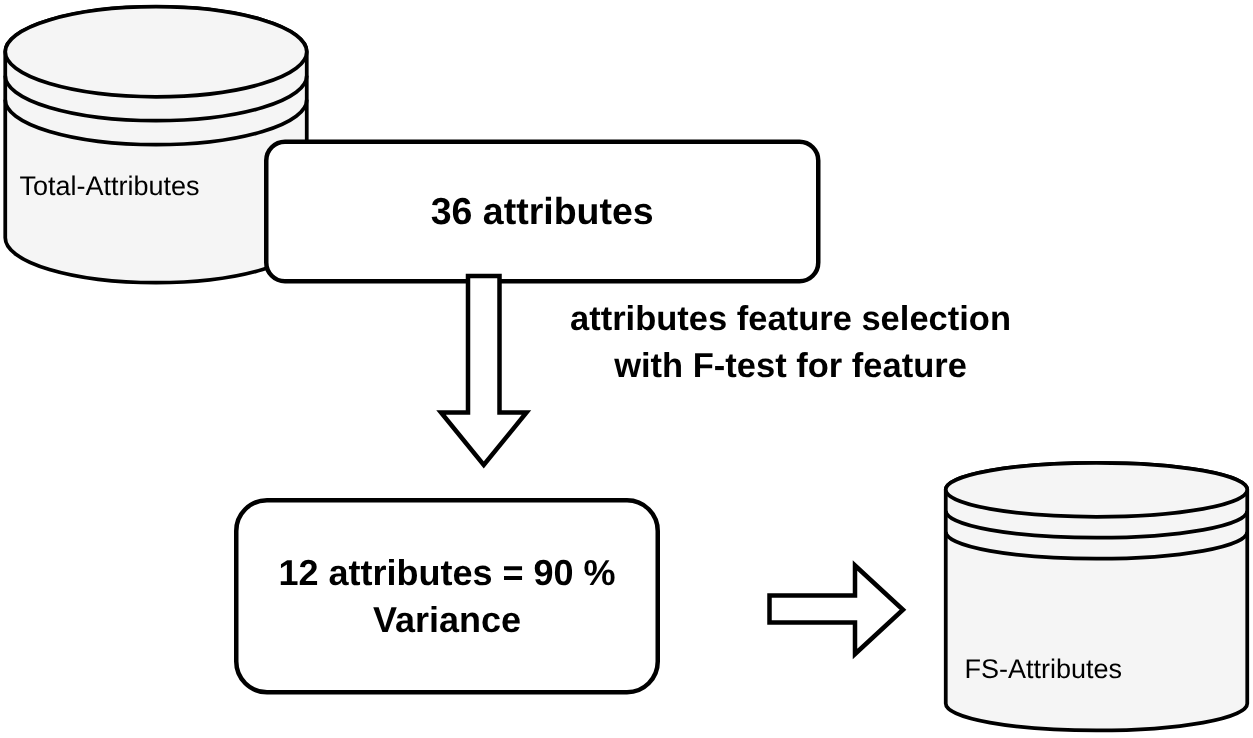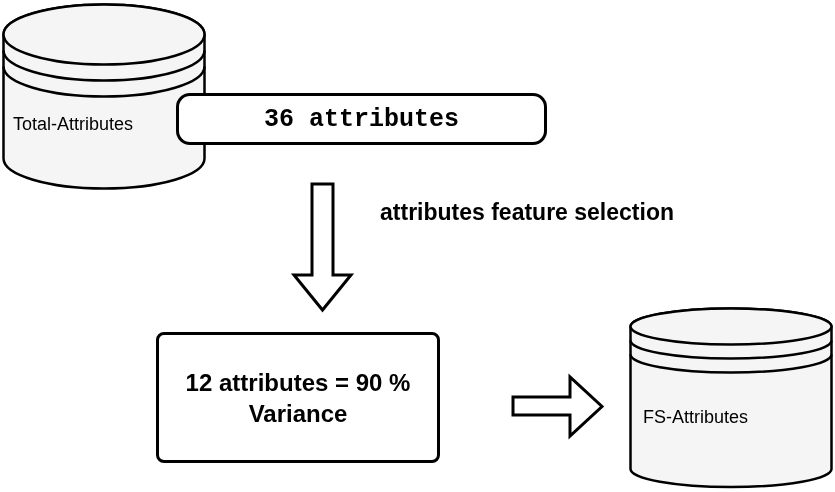--- a/index.html
+++ b/index.html
@@ -19,42 +19,42 @@
 
   .db-label {
     position: absolute;
     text-align: left;
     font-size: 18px;
     line-height: 26px;
     color: var(--text, #000);
     white-space: nowrap;
   }
   #label-total { left: 13px; top: 111px; width: 180px; }
-  #label-fs    { left: 643px; top: 404px; width: 180px; }
+  #label-fs    { left: 643px; top: 433px; width: 180px; }
 
   .flow-box {
     position: absolute;
     box-sizing: border-box;
     background: var(--shape-fill, #fff);
     border: 3px solid var(--stroke, #000);
     display: flex;
     flex-direction: column;
     align-items: center;
     justify-content: center;
     text-align: center;
     font-weight: bold;
     color: var(--text, #000);
   }
   #box-count {
-    left: 176px; top: 93px; width: 371px; height: 52px;
-    border-radius: 14px; font-size: 25px; font-family: Liberation Mono, monospace;
+    left: 176px; top: 93px; width: 371px; height: 96px;
+    border-radius: 14px; font-size: 25px;
   }
   #box-selected {
     left: 156px; top: 332px; width: 284px; height: 131px;
-    border-radius: 8px; font-size: 24px; line-height: 31px;
+    border-radius: 22px; font-size: 24px; line-height: 31px;
   }
   .note {
     position: absolute;
     left: 351px; top: 197px; width: 352px;
     text-align: center;
     font-weight: bold;
     font-size: 23px;
     line-height: 31px;
     color: var(--text, #000);
     white-space: nowrap;
@@ -76,20 +76,21 @@
   <div class="flow-box" id="box-count">
     <div>36 attributes</div>
   </div>
 
   <svg class="shape" style="left:292px; top:182px;" width="62" height="130" viewBox="0 0 62 130">
     <path class="arrow-shape" d="M 20 2 L 41 2 L 41 93 L 59 93 L 30.5 128 L 2 93 L 20 93 Z"></path>
   </svg>
 
   <div class="note">
     <div>attributes feature selection</div>
+    <div>with F-test for feature</div>
   </div>
 
   <div class="flow-box" id="box-selected">
     <div>12 attributes = 90 %</div>
     <div>Variance</div>
   </div>
 
   <svg class="shape" style="left:511px; top:375px;" width="93" height="64" viewBox="0 0 93 64">
     <path class="arrow-shape" d="M 2 22 L 59 22 L 59 2 L 91 31.5 L 59 61 L 59 40 L 2 40 Z"></path>
   </svg>

